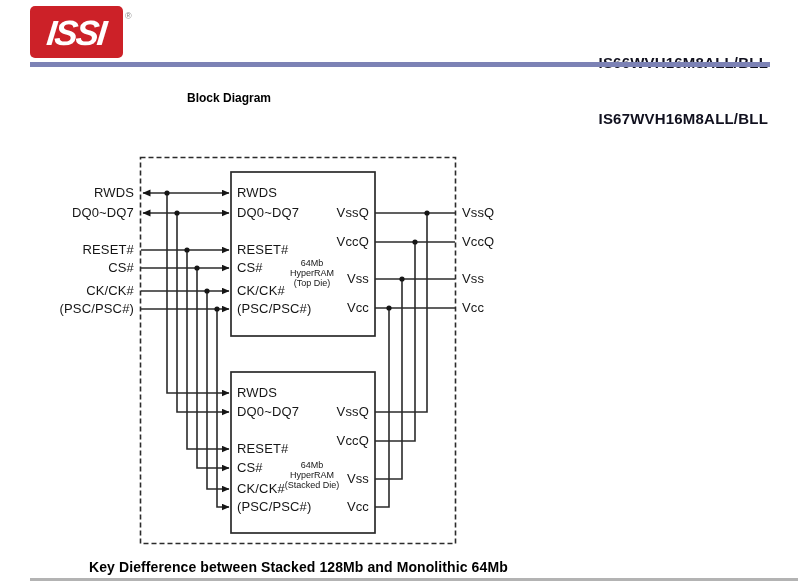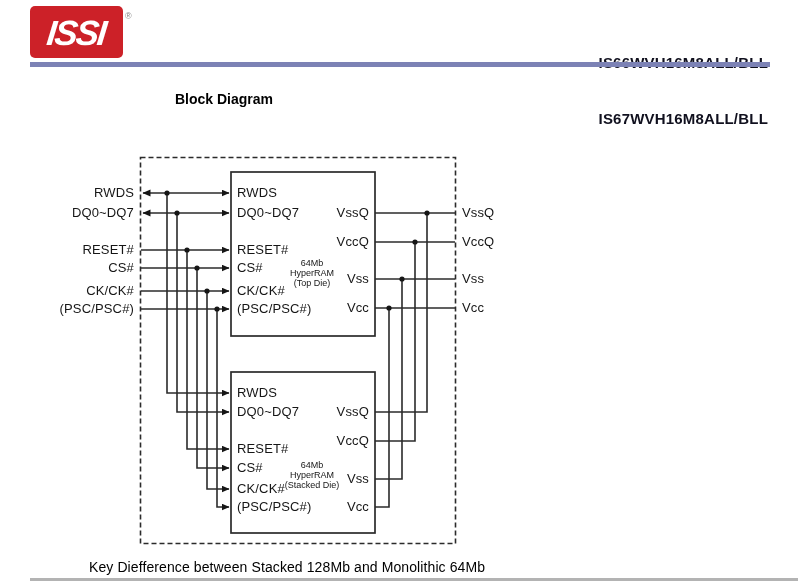--- a/index.html
+++ b/index.html
@@ -18,39 +18,39 @@
     color:#fff;font-weight:700;font-style:italic;font-size:35px;
     letter-spacing:-2px;transform:skewX(-6deg);line-height:1;
   }
   .reg-mark{left:125px;top:11px;font-size:9px;color:#8a8a8a;}
   .part-numbers{
     right:30px;top:17px;text-align:right;font-weight:700;font-size:15px;
     line-height:18.5px;color:var(--part-number-ink);letter-spacing:.2px;white-space:pre;
   }
   .part-numbers span{display:block;}
   .rule{left:30px;top:62px;width:740px;height:5px;background:var(--rule-purple);}
-  .section-title{left:175px;top:91px;font-size:14px;font-weight:700;color:#000;}
+  .section-title{left:187px;top:91px;font-size:12px;font-weight:700;color:#000;}
   
   .pin{
     font-size:13px;line-height:10px;color:#161616;letter-spacing:.15px;white-space:nowrap;
   }
   .r{text-align:right;}
   .die-caption{
     width:144px;text-align:center;font-size:9px;line-height:10px;color:#161616;
   }
   .die-caption span{display:block;padding-left:18px;}
   
   svg.diagram{left:0;top:0;}
   .outer-box{fill:none;stroke:var(--diagram-line);stroke-width:1.6;stroke-dasharray:5 3;}
   .die-box{fill:#ffffff;stroke:var(--diagram-line);stroke-width:1.7;}
   .wire{fill:none;stroke:var(--diagram-line);stroke-width:1.6;}
   .dot{fill:#161616;stroke:none;}
   .arrowhead{fill:#161616;}
   
-  .footer-caption{left:89px;top:559px;font-size:14px;font-weight:400;color:#000;letter-spacing:.1px;}
+  .footer-caption{left:89px;top:559px;font-size:14px;font-weight:700;color:#000;letter-spacing:.1px;}
   .footer-bar{left:30px;top:578px;width:768px;height:3px;background:var(--footer-bar-gray);}
 </style>
 </head>
 <body>
 
 <div class="abs logo">
   <span class="logo-text">ISSI</span>
 </div>
 <span class="abs reg-mark">®</span>
 

